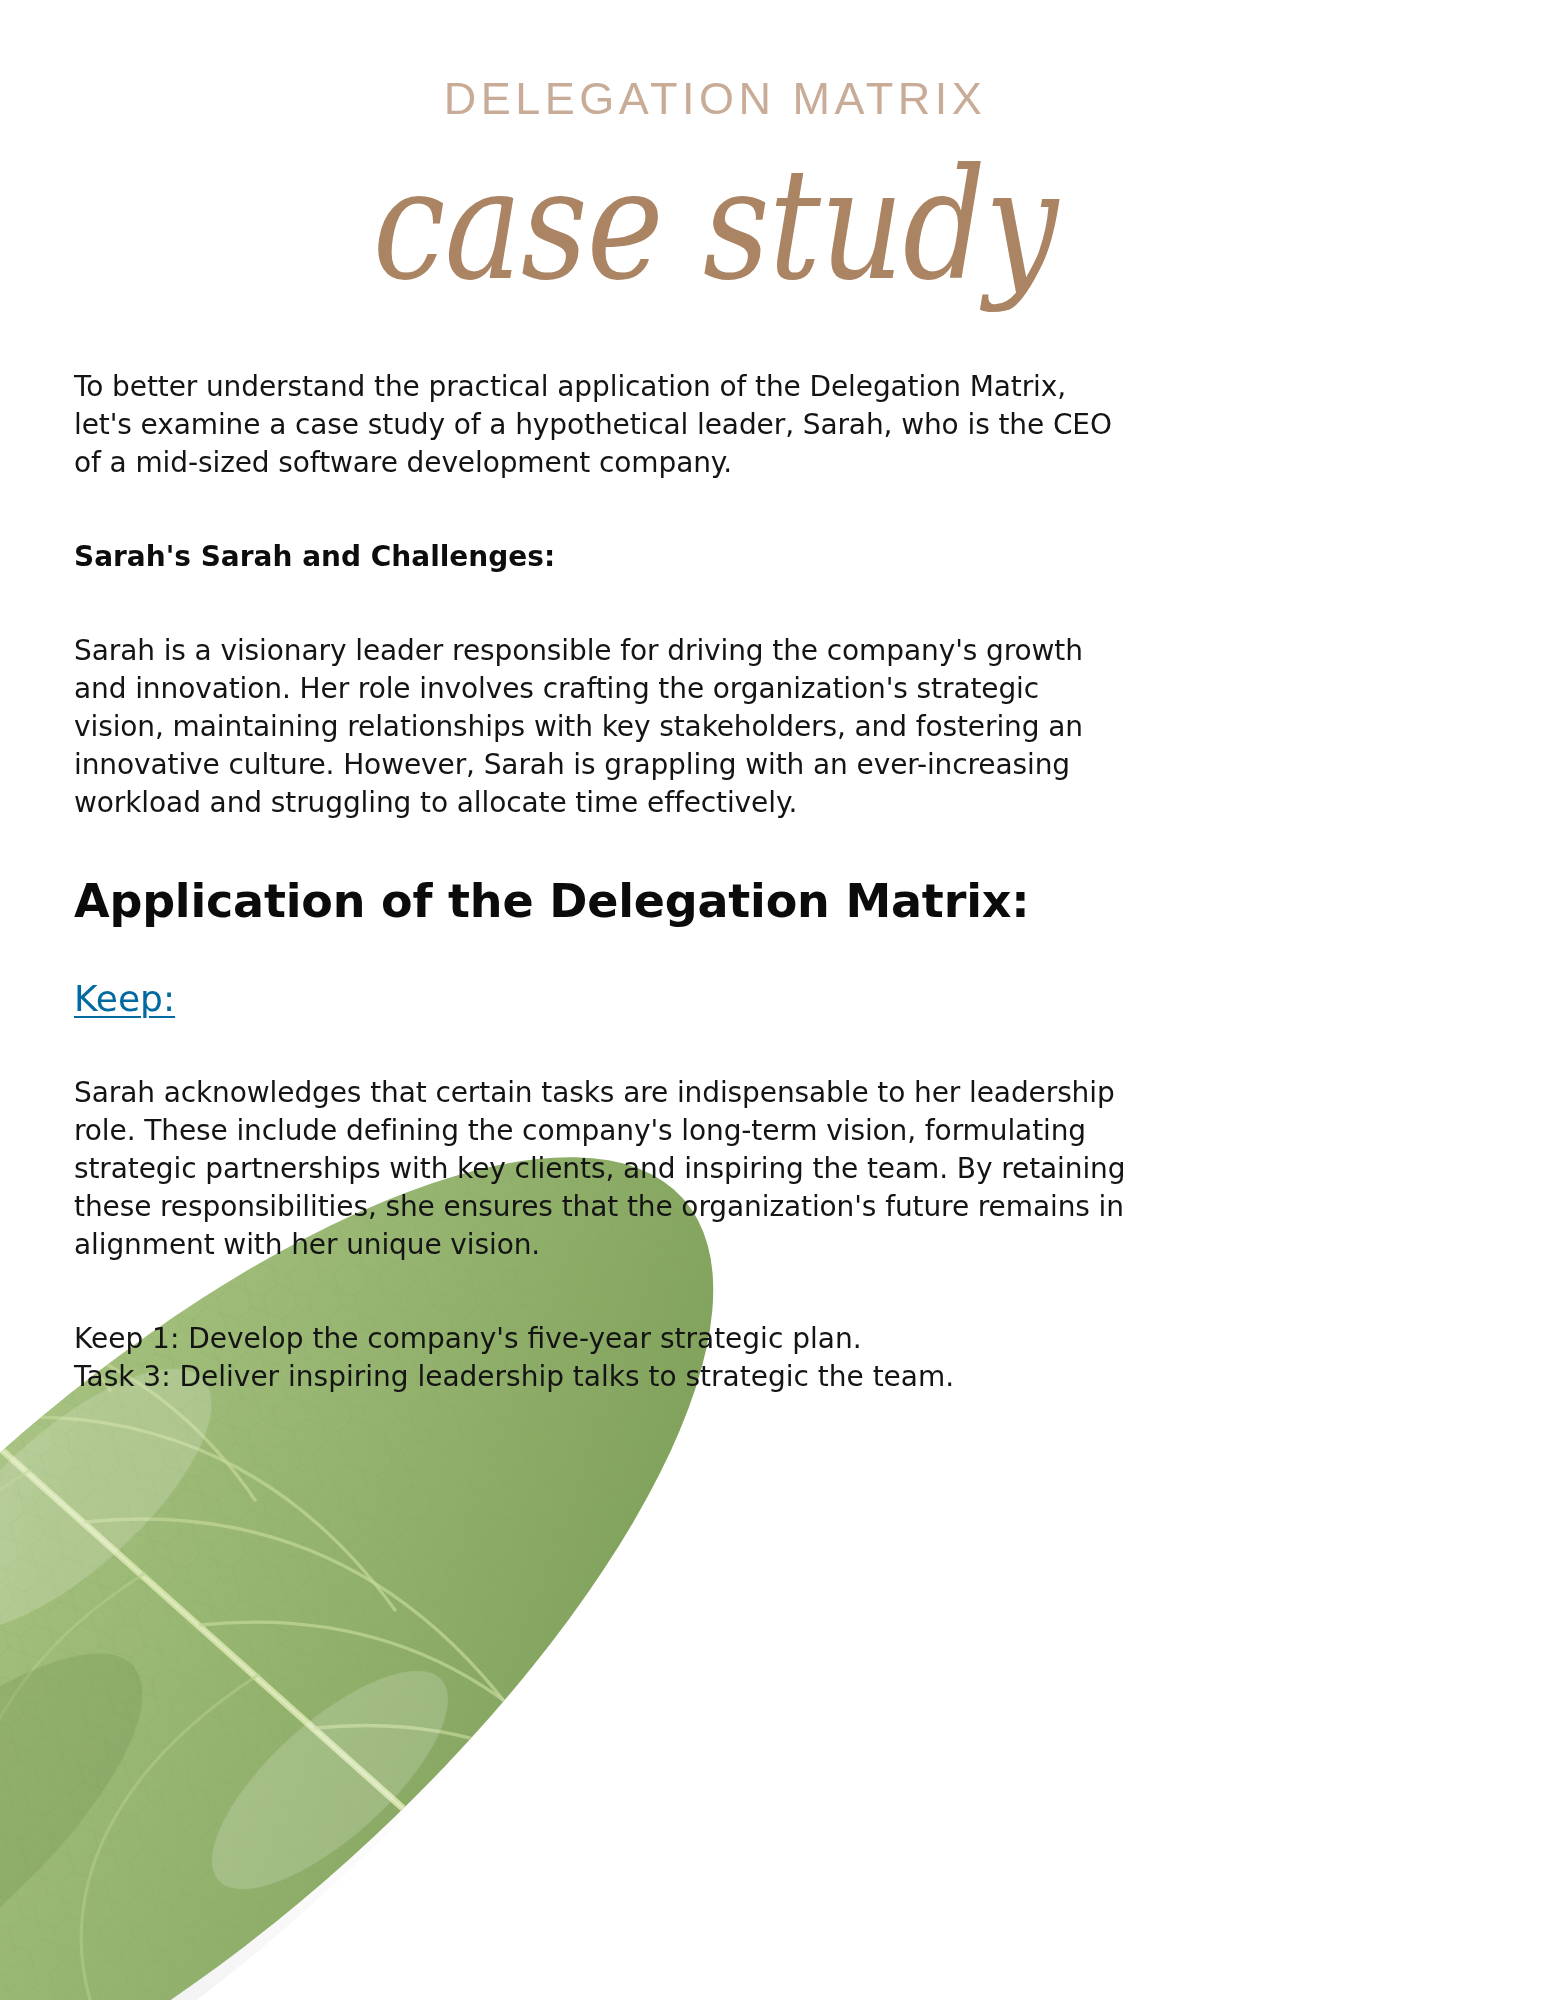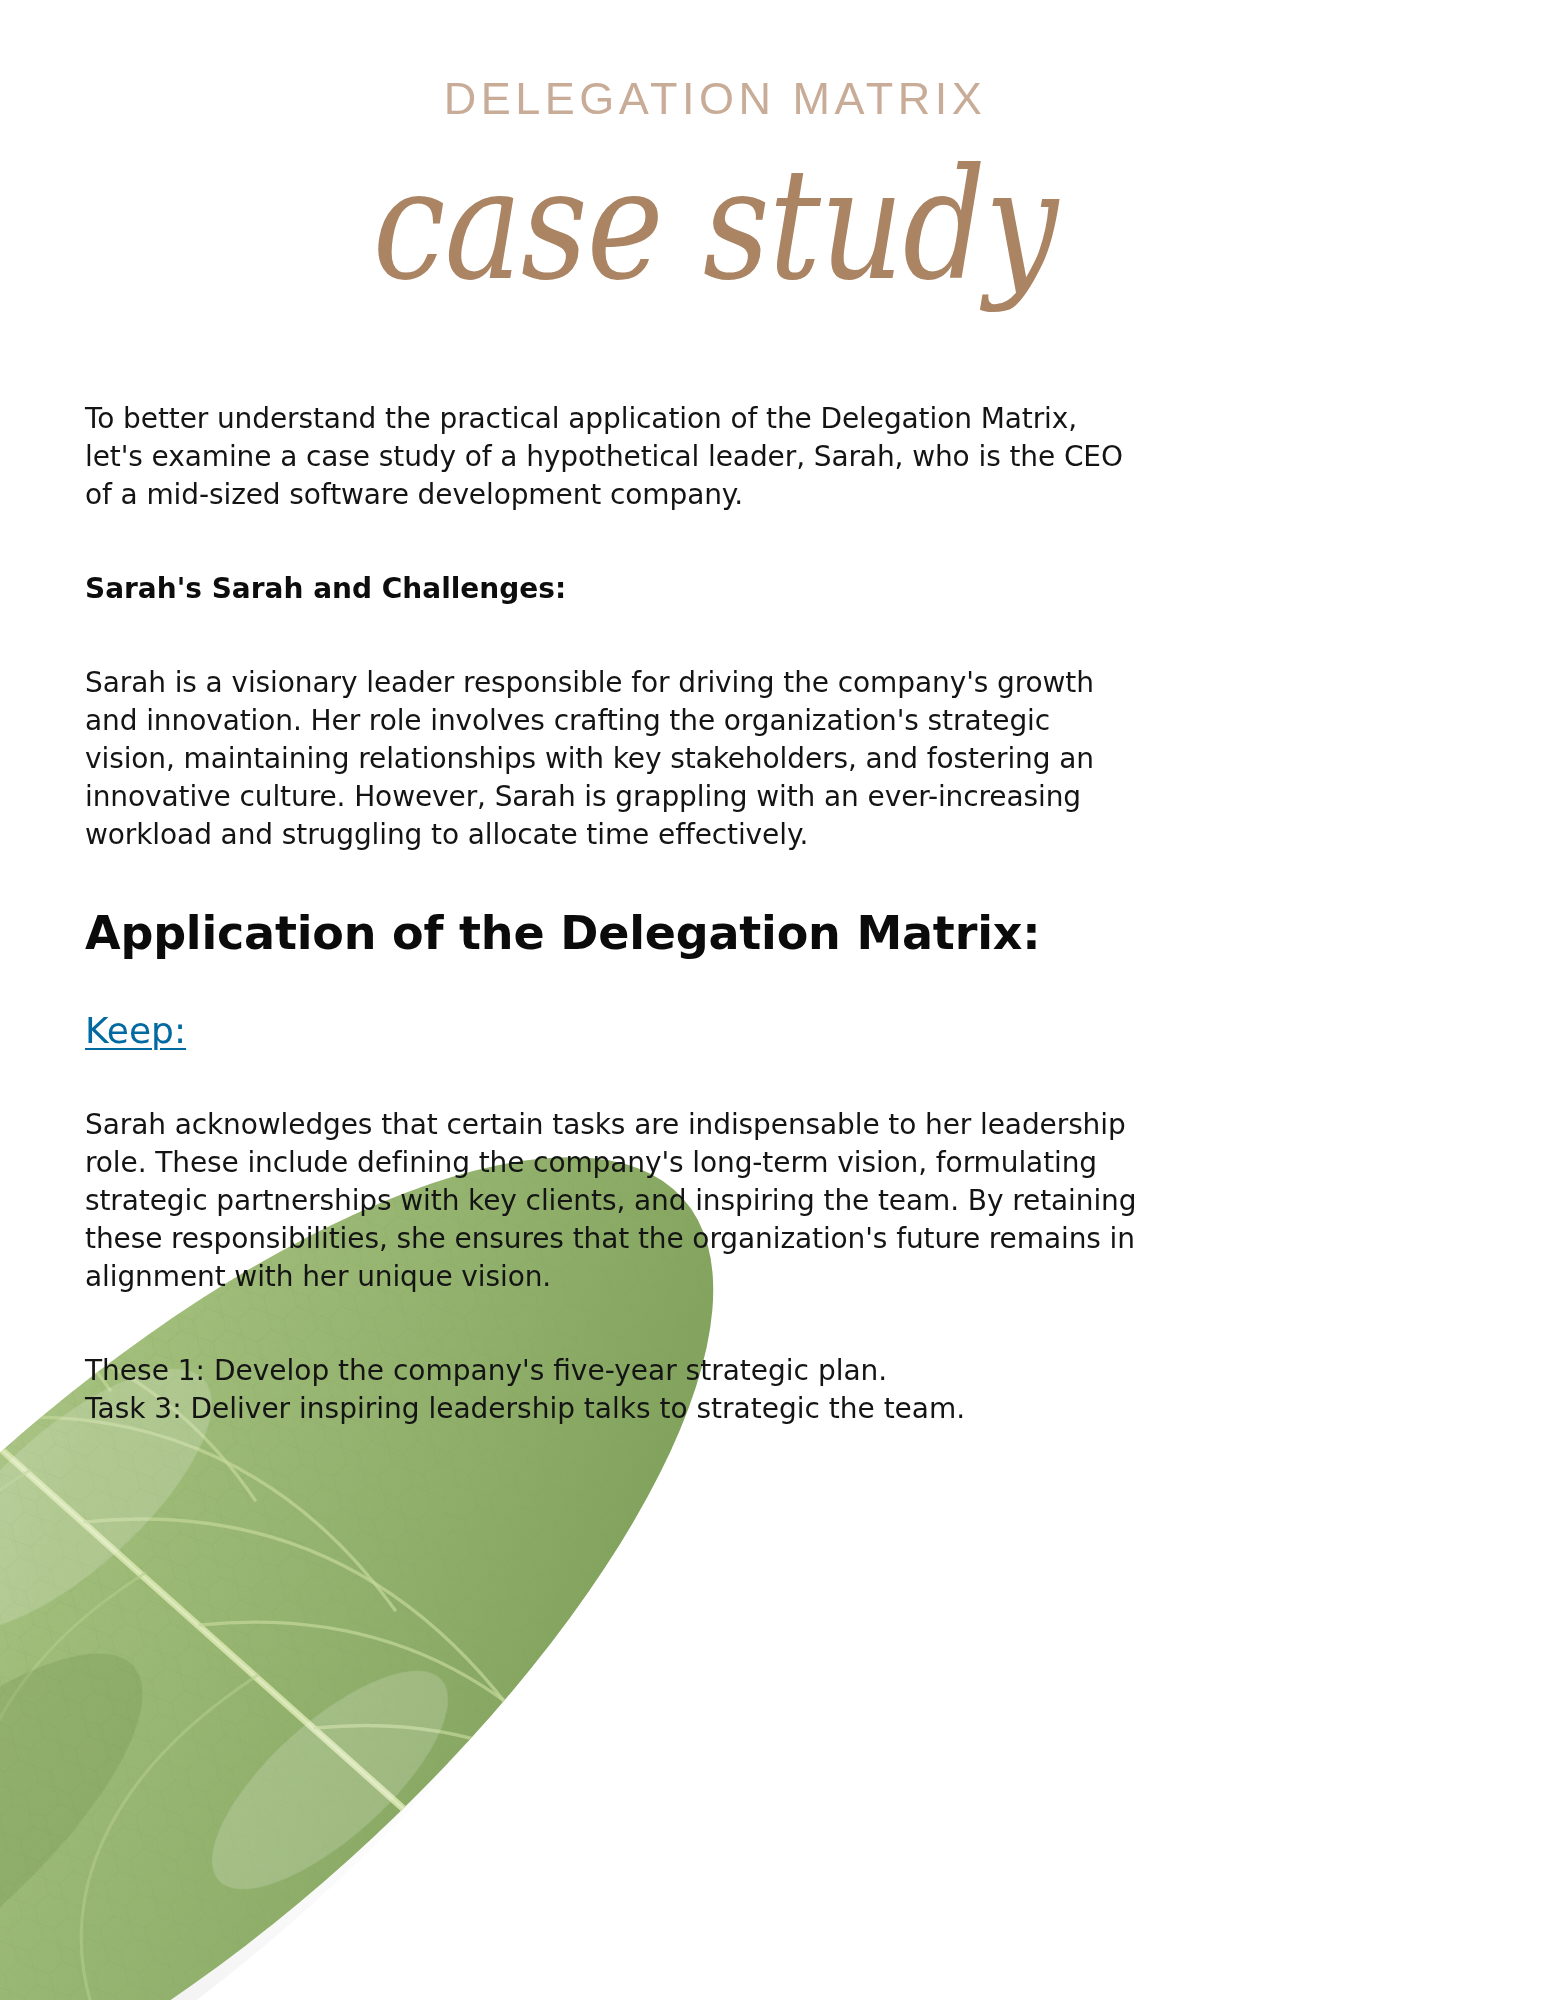--- a/index.html
+++ b/index.html
@@ -66,26 +66,25 @@
     color: #ab8464;
     line-height: 1.18;
     white-space: nowrap;
     transform: scaleY(1.18);
     transform-origin: center top;
   }
 
   
   .content {
     position: absolute;
-    left: 85px;
+    left: 74px;
     top: 368px;
     width: 1055px;
     z-index: 2;
     color: #111111;
-    margin-top: 32px;
   }
 
   .para {
     margin: 0;
     font-family: "DejaVu Sans", sans-serif;
     font-size: 28px;
     line-height: 38px;
     font-weight: 400;
     color: #141414;
     letter-spacing: -0.1px;
@@ -249,19 +248,19 @@
       <span class="underlined">Keep:</span>
     </div>
 
     <div class="spacer-lg"></div>
 
     <p class="para">Sarah acknowledges that certain tasks are indispensable to her leadership role. These include defining the company's long-term vision, formulating strategic partnerships with key clients, and inspiring the team. By retaining these responsibilities, she ensures that the organization's future remains in alignment with her unique vision.</p>
 
     <div class="spacer-lg"></div>
 
     <ul class="task-list">
-      <li>These 1: Develop the company's five-year strategic plan.</li>
+      <li>Keep 1: Develop the company's five-year strategic plan.</li>
       <li>Task 3: Deliver inspiring leadership talks to strategic the team.</li>
     </ul>
 
   </div>
 
 </div>
 
 </body></html>

